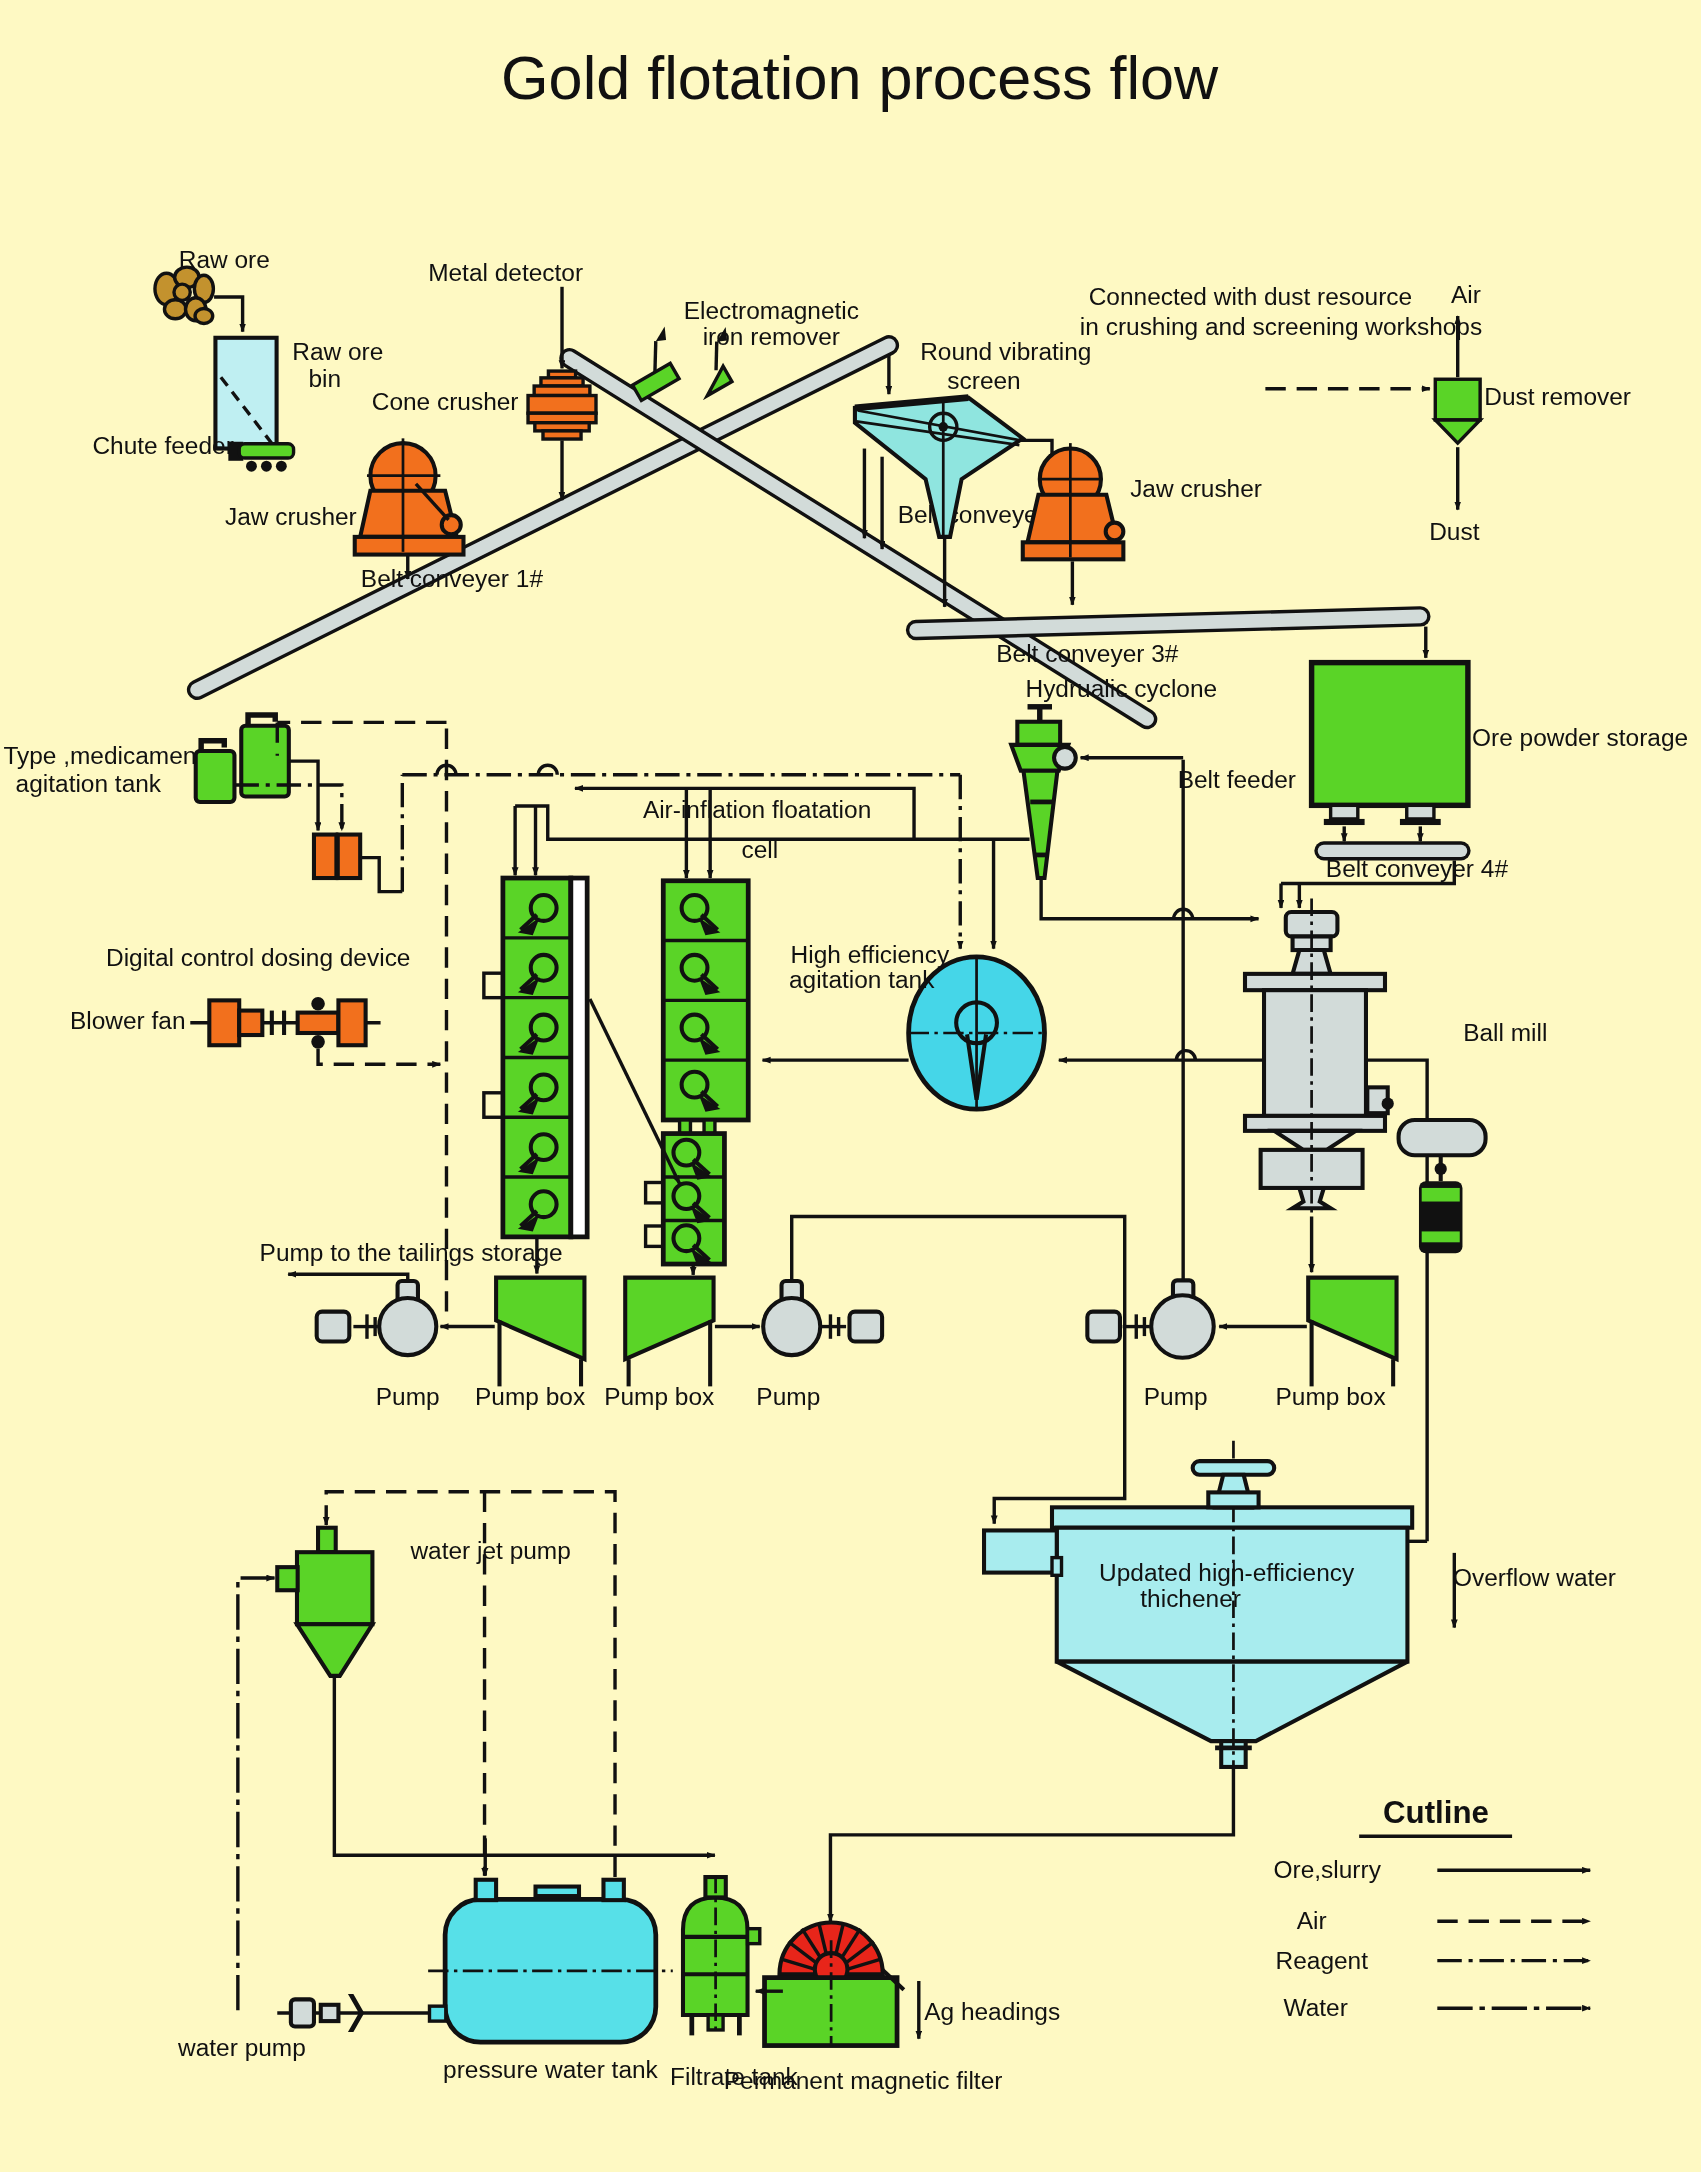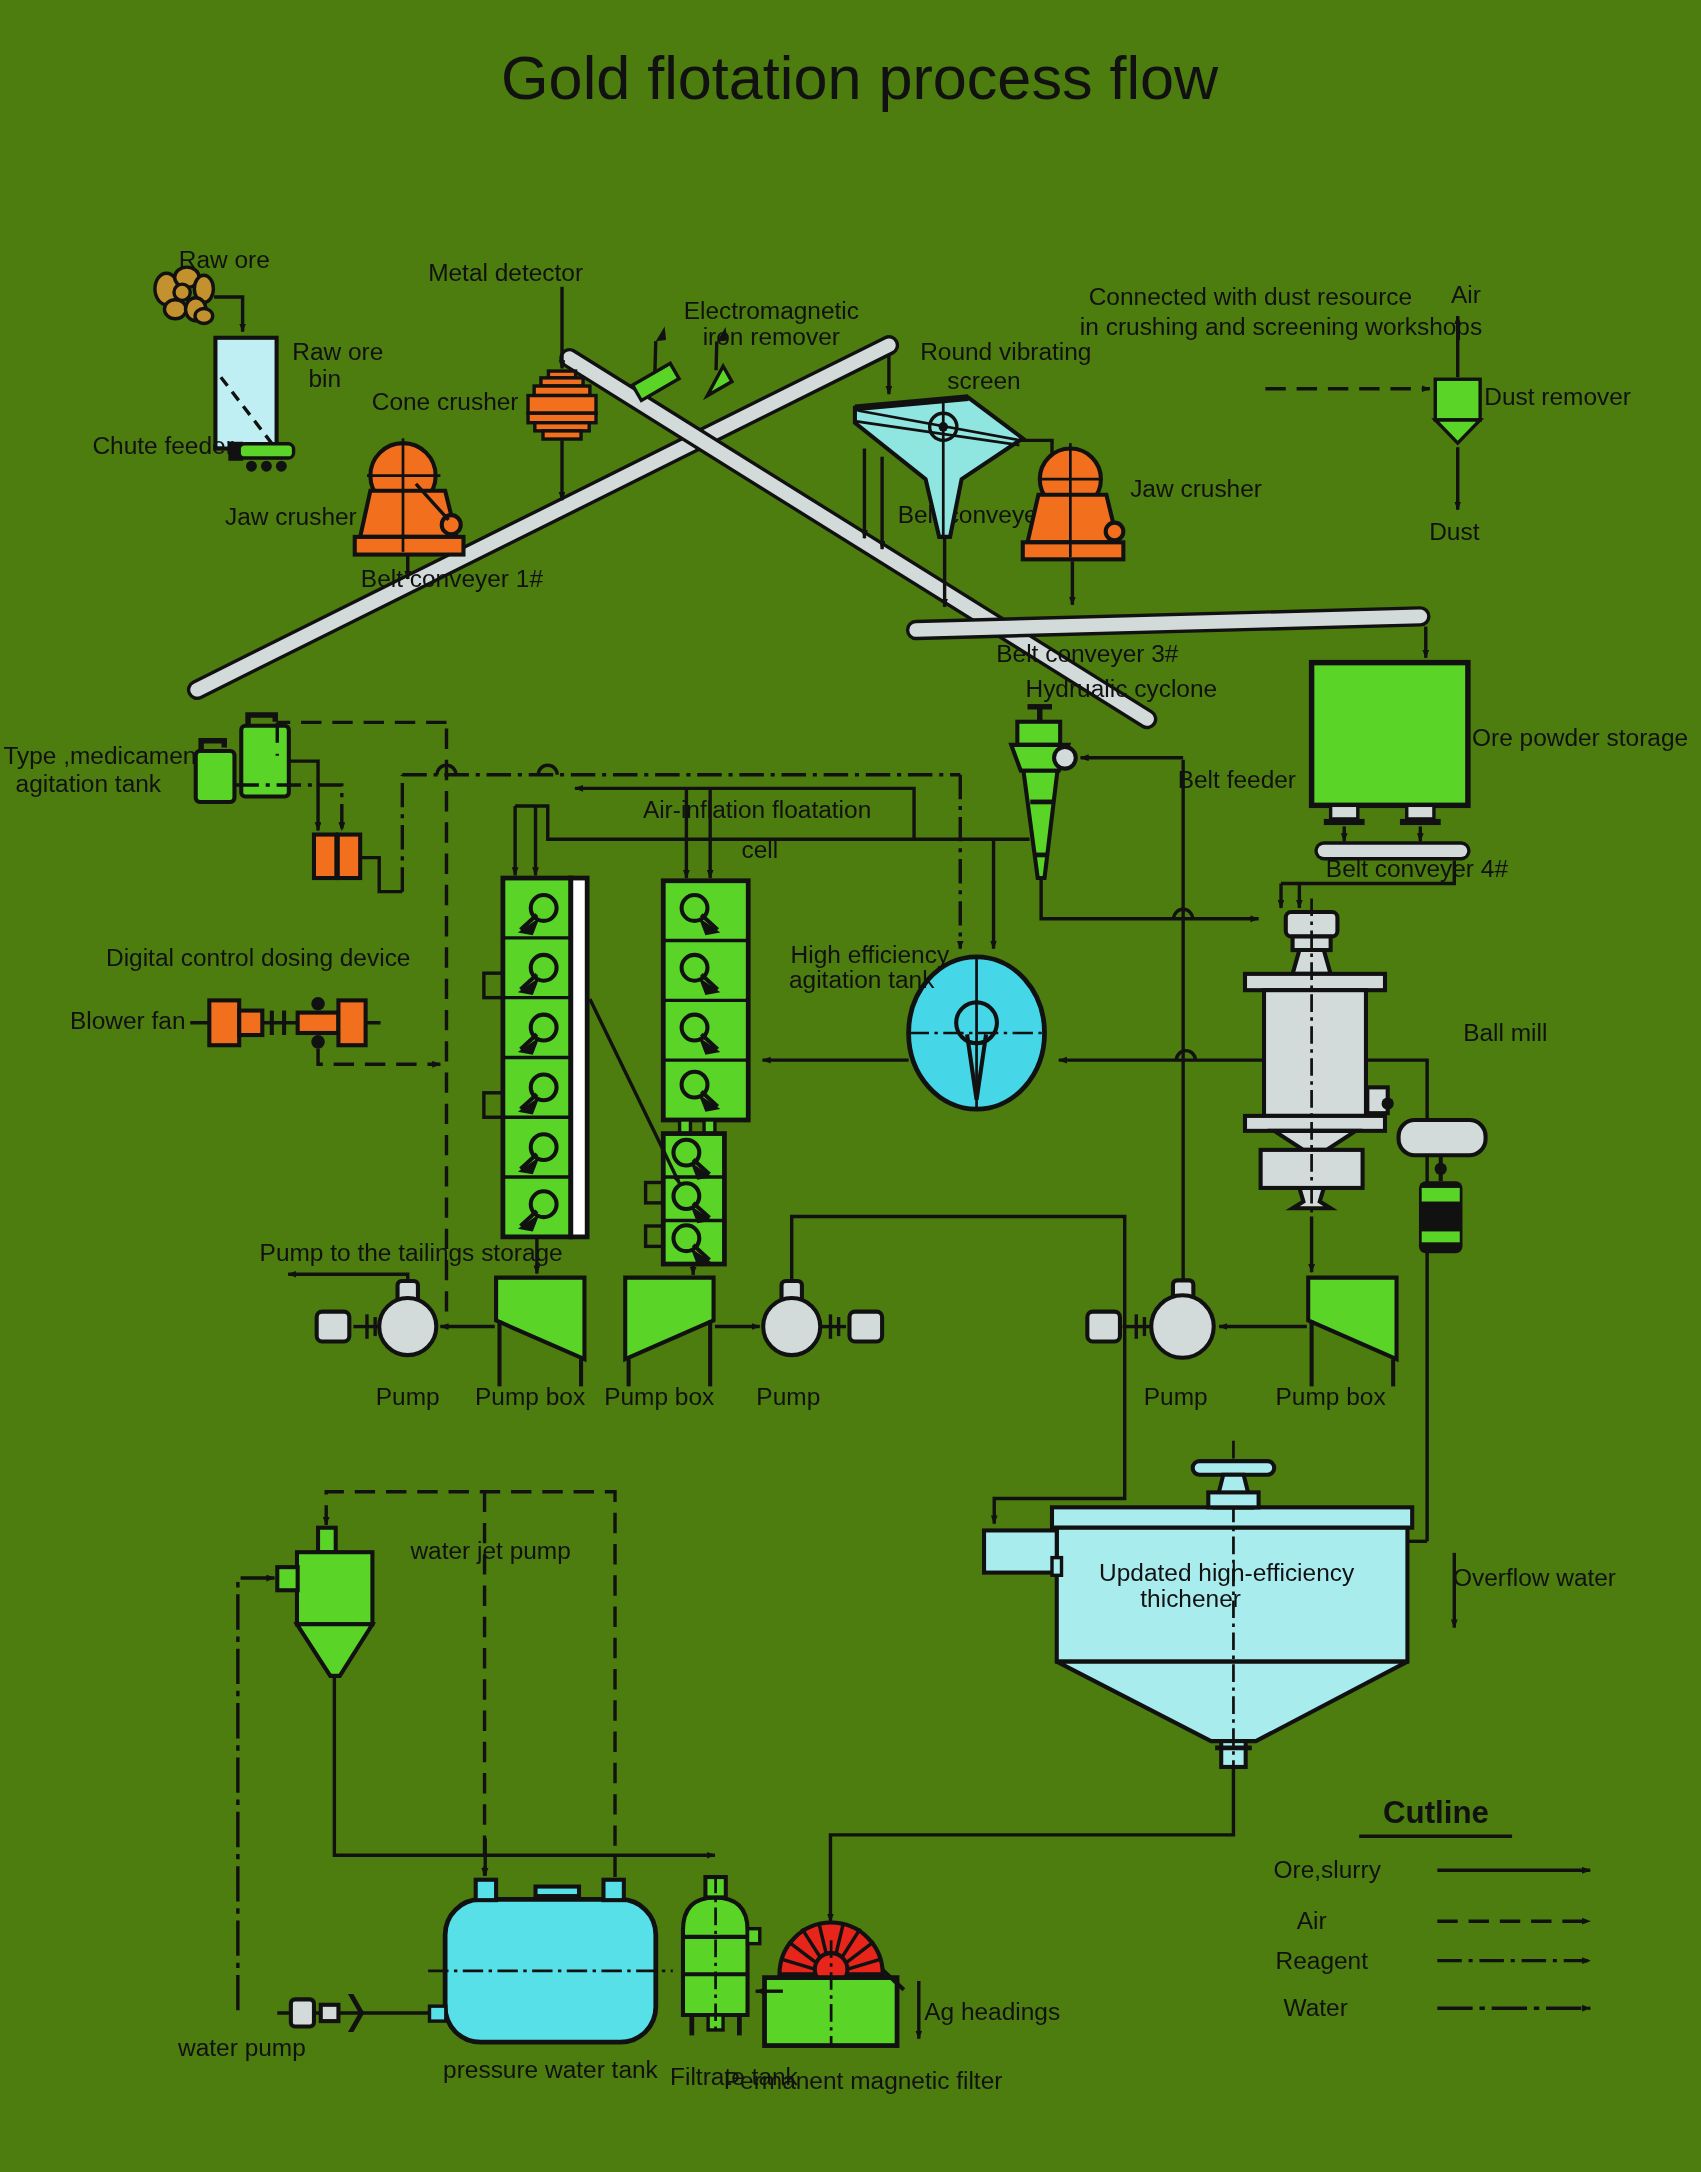--- a/index.html
+++ b/index.html
@@ -1,16 +1,16 @@
 <!DOCTYPE html>
 <html style="font-size:11px"><head>
 <meta charset="utf-8">
 <style>
   html,body{margin:0;padding:0;background:#ffffff;}
-  .stage{position:relative;width:1701px;height:2172px;background:#4d7c0f;font-family:"Liberation Sans",sans-serif;}
+  .stage{position:relative;width:1701px;height:2172px;background:#fef9c3;font-family:"Liberation Sans",sans-serif;}
   svg{position:absolute;left:0;top:0;}
   text{fill:#111;font-family:"Liberation Sans",sans-serif;}
   .lbl{font-size:36px;}
   .title{font-size:90px;}
   .legendtitle{font-size:46px;font-weight:bold;}
 </style>
 </head>
 <body>
 
 <div class="stage">

